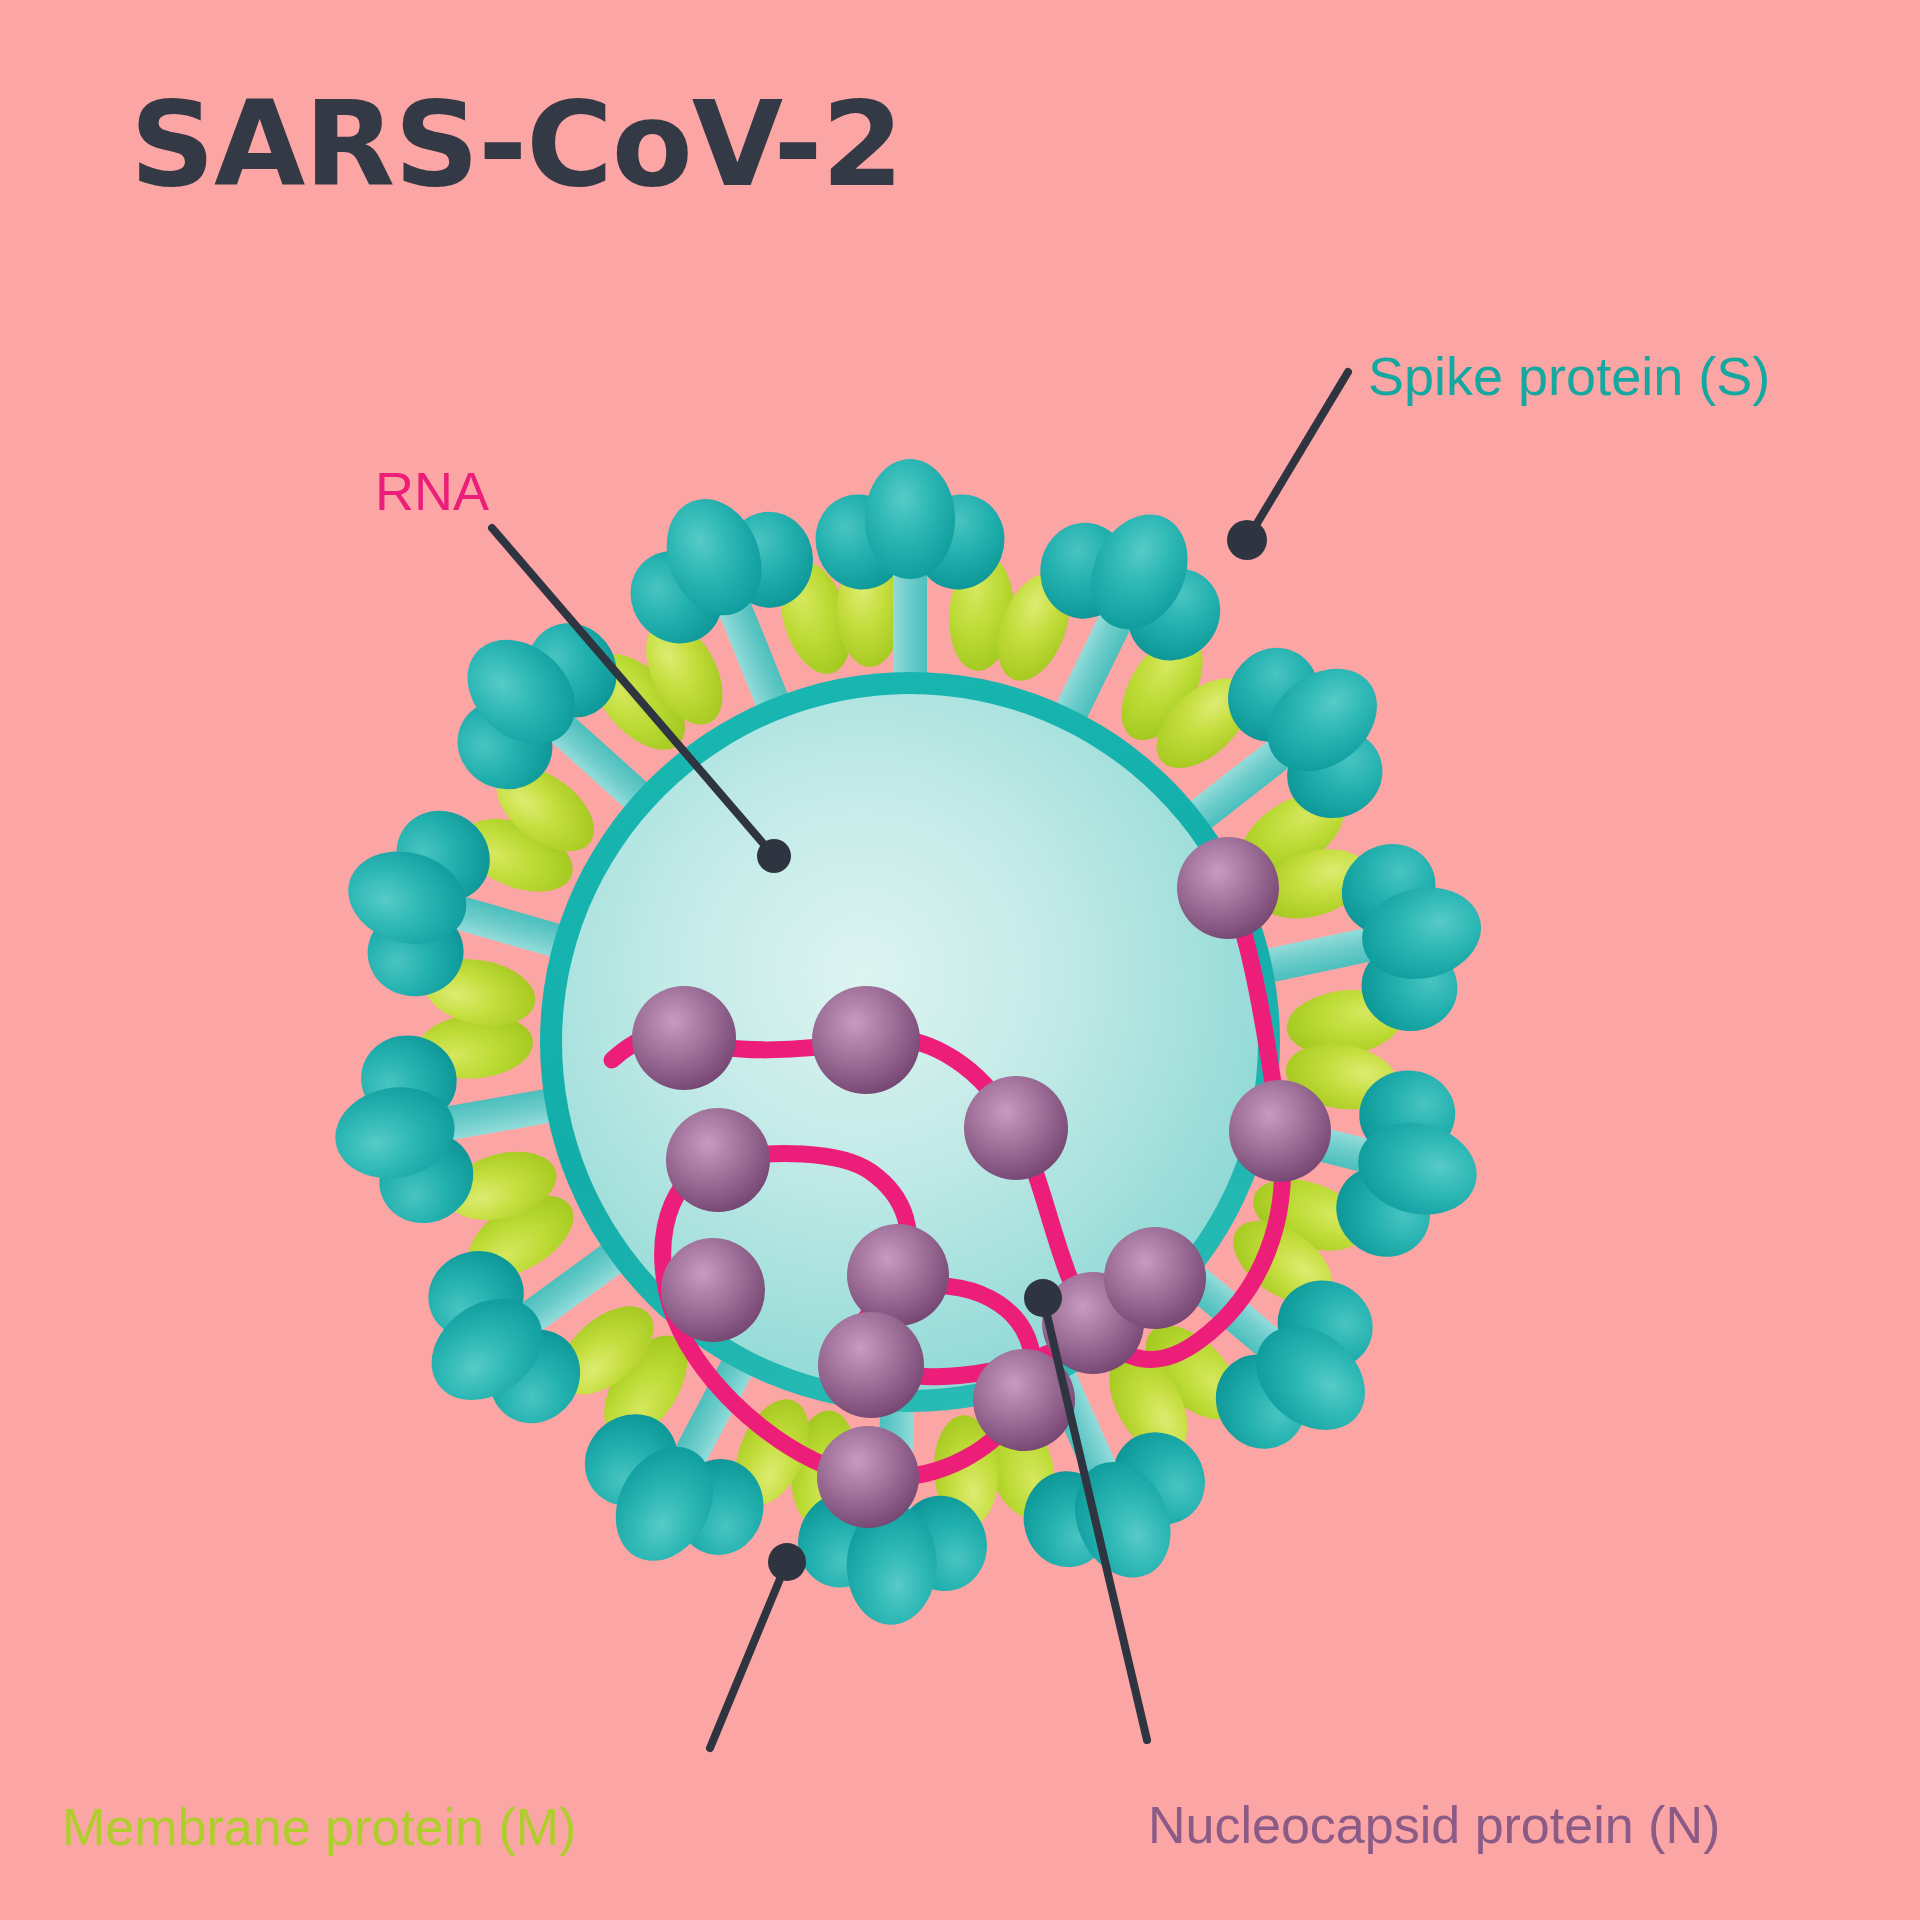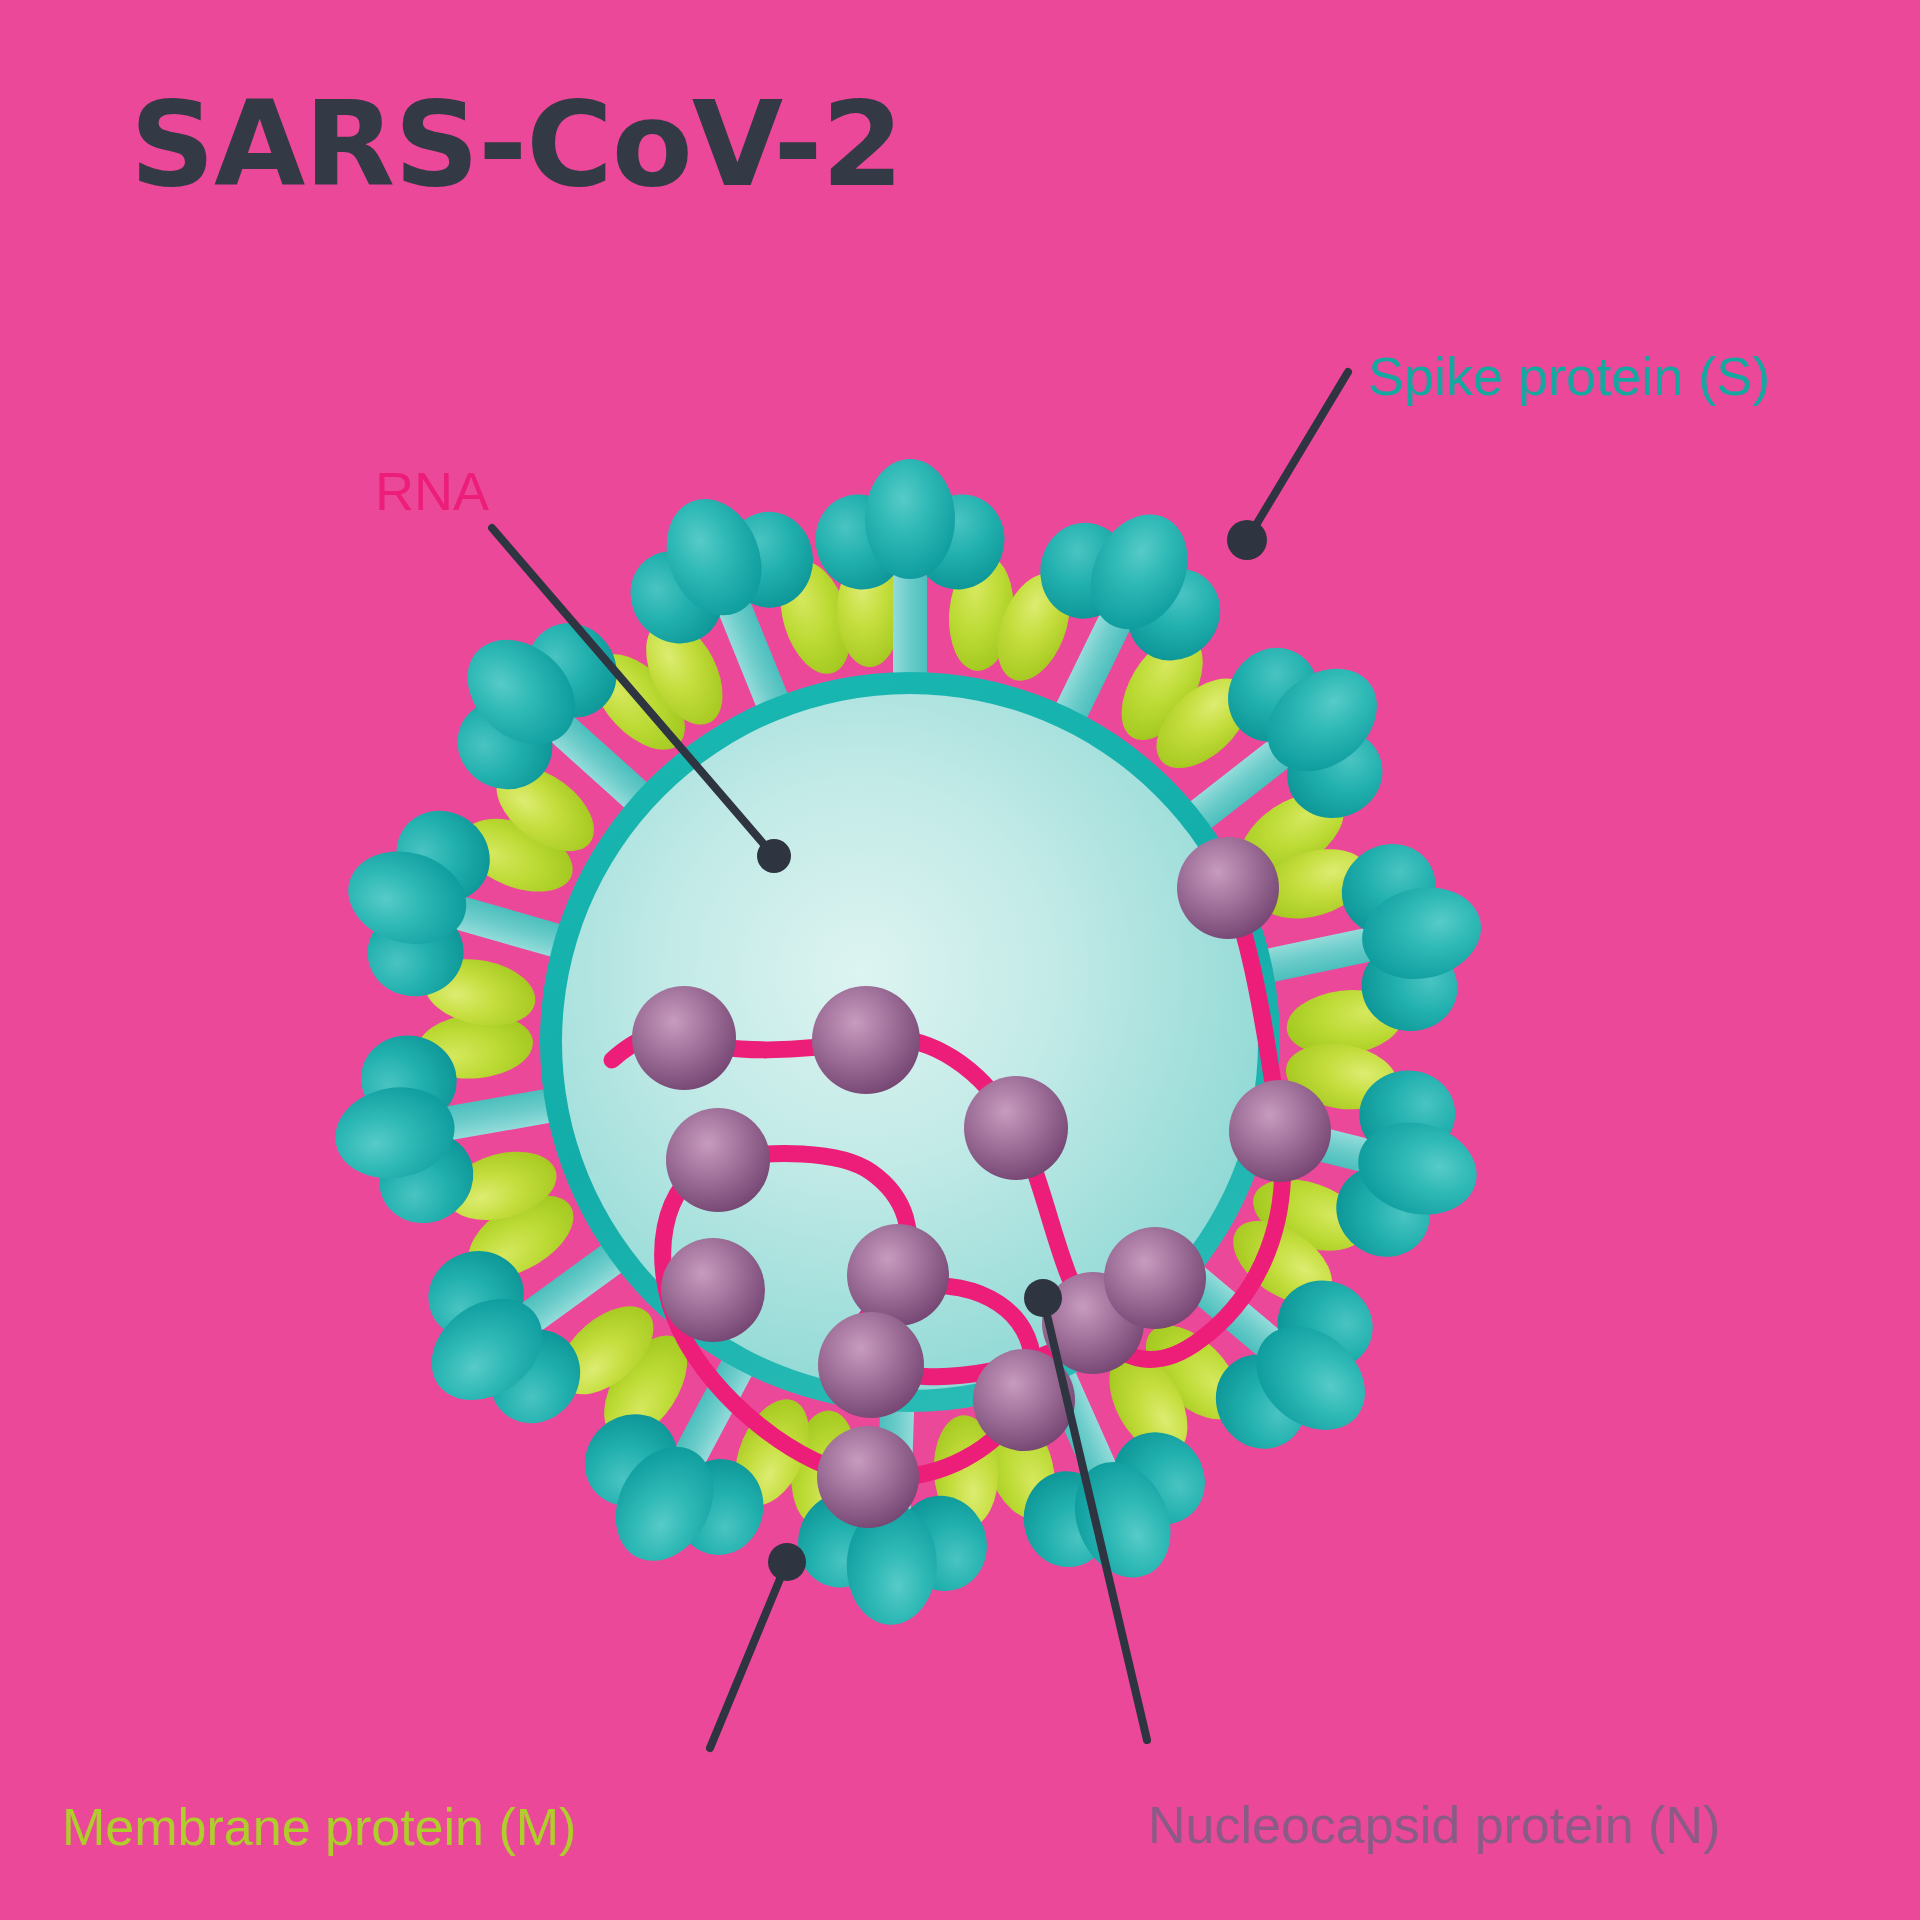--- a/index.html
+++ b/index.html
@@ -14,21 +14,21 @@
     position: relative;
     overflow: hidden;
     font-family: "Liberation Sans", sans-serif;
     -webkit-font-smoothing: antialiased;
   }
   #stage {
     position: absolute;
     left: 0; top: 0;
     width: 1920px;
     height: 1920px;
-    background: #ec4899;
+    background: #fca5a5;
   }
   svg.figure {
     position: absolute;
     left: 0; top: 0;
     width: 1920px;
     height: 1920px;
     display: block;
   }
   .title-text {
     font-family: "DejaVu Sans", "Liberation Sans", sans-serif;

